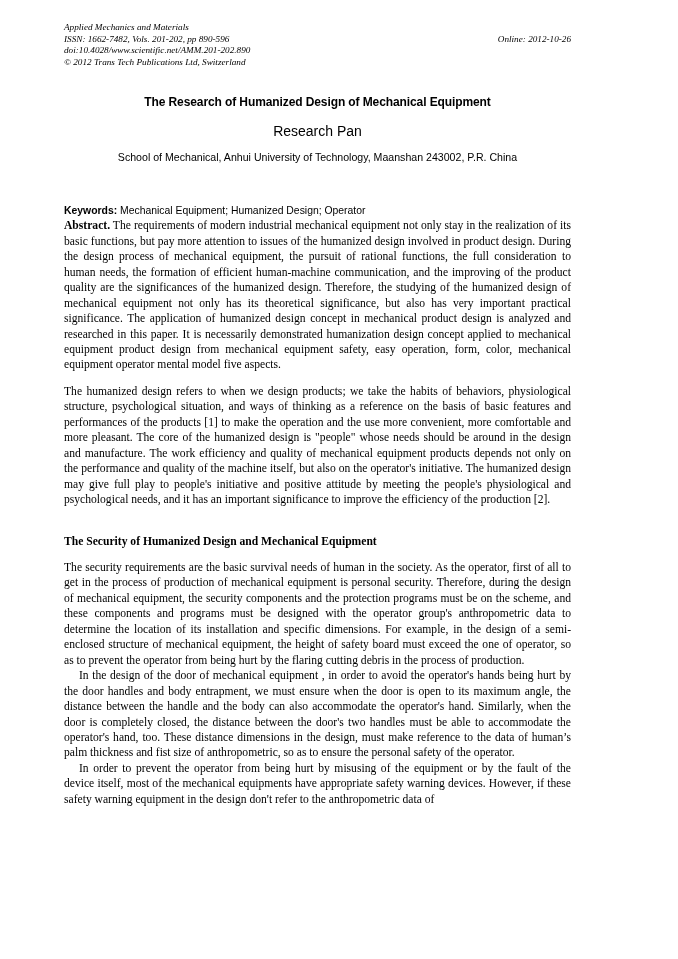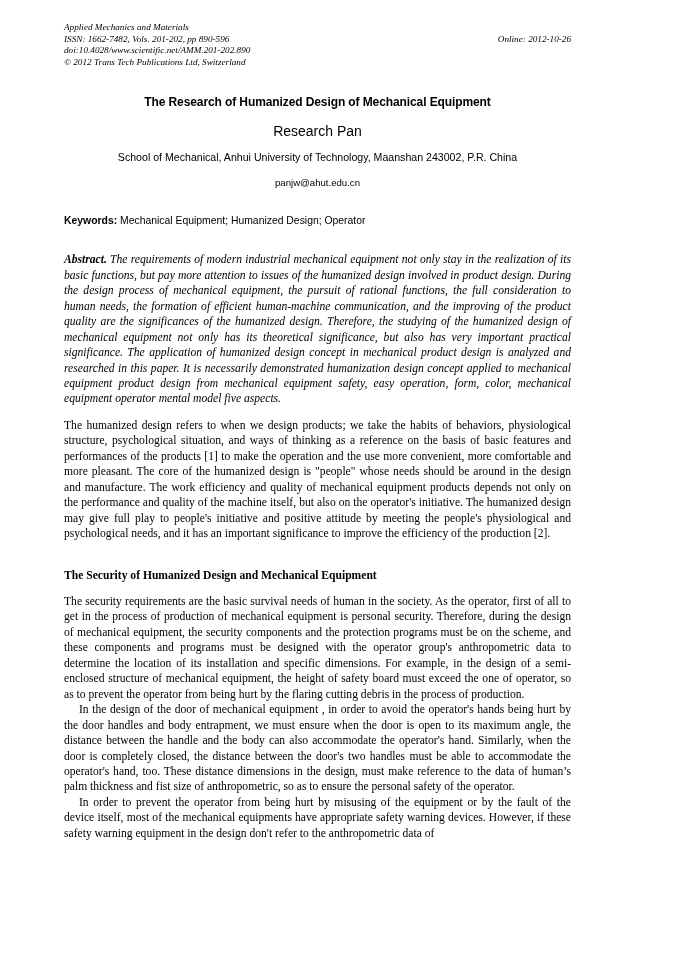--- a/index.html
+++ b/index.html
@@ -72,41 +72,39 @@
     line-height: 14px;
   }
   .email {
     margin-top: 12px;
     font-size: 9.6px;
     line-height: 13px;
   }
 
   
   .keywords {
-    margin-top: 25px;
+    margin-top: 40px;
     font-family: "Liberation Sans", "DejaVu Sans", sans-serif;
     font-size: 10.4px;
     line-height: 14px;
   }
   .keywords .kw-label {
     font-weight: bold;
   }
 
   
   .body-text {
     font-family: "Liberation Serif", "DejaVu Serif", serif;
     font-size: 11.6px;
     line-height: 15.45px;
     text-align: justify;
     text-justify: inter-word;
     color: #000;
   }
   .abstract {
-    margin-top: 24px;
-    font-style: italic;
   }
   .abstract .run-in {
     font-weight: bold;
   }
   .section-heading {
     font-weight: bold;
     font-size: 11.6px;
     line-height: 15.45px;
     text-align: left;
   }
@@ -134,21 +132,20 @@
       <div class="masthead-line">doi:10.4028/www.scientific.net/AMM.201-202.890</div>
       <div class="masthead-line">© 2012 Trans Tech Publications Ltd, Switzerland</div>
     </div>
     <div class="masthead-right">Online: 2012-10-26</div>
   </div>
 
   <div class="title-block">
     <div class="paper-title">The Research of Humanized Design of Mechanical Equipment</div>
     <div class="author">Research Pan</div>
     <div class="affiliation">School of Mechanical, Anhui University of Technology, Maanshan 243002, P.R. China</div>
-    <div class="email">panjw@ahut.edu.cn</div>
   </div>
 
   <div class="keywords">
     <span class="kw-label">Keywords:</span>
     <span>Mechanical Equipment; Humanized Design; Operator</span>
   </div>
 
   <div class="body-text abstract">
     <span class="run-in">Abstract.</span>
     <span>The requirements of modern industrial mechanical equipment not only stay in the realization of its basic functions, but pay more attention to issues of the humanized design involved in product design. During the design process of mechanical equipment, the pursuit of rational functions, the full consideration to human needs, the formation of efficient human-machine communication, and the improving of the product quality are the significances of the humanized design. Therefore, the studying of the humanized design of mechanical equipment not only has its theoretical significance, but also has very important practical significance. The application of humanized design concept in mechanical product design is analyzed and researched in this paper. It is necessarily demonstrated humanization design concept applied to mechanical equipment product design from mechanical equipment safety, easy operation, form, color, mechanical equipment operator mental model five aspects.</span>

